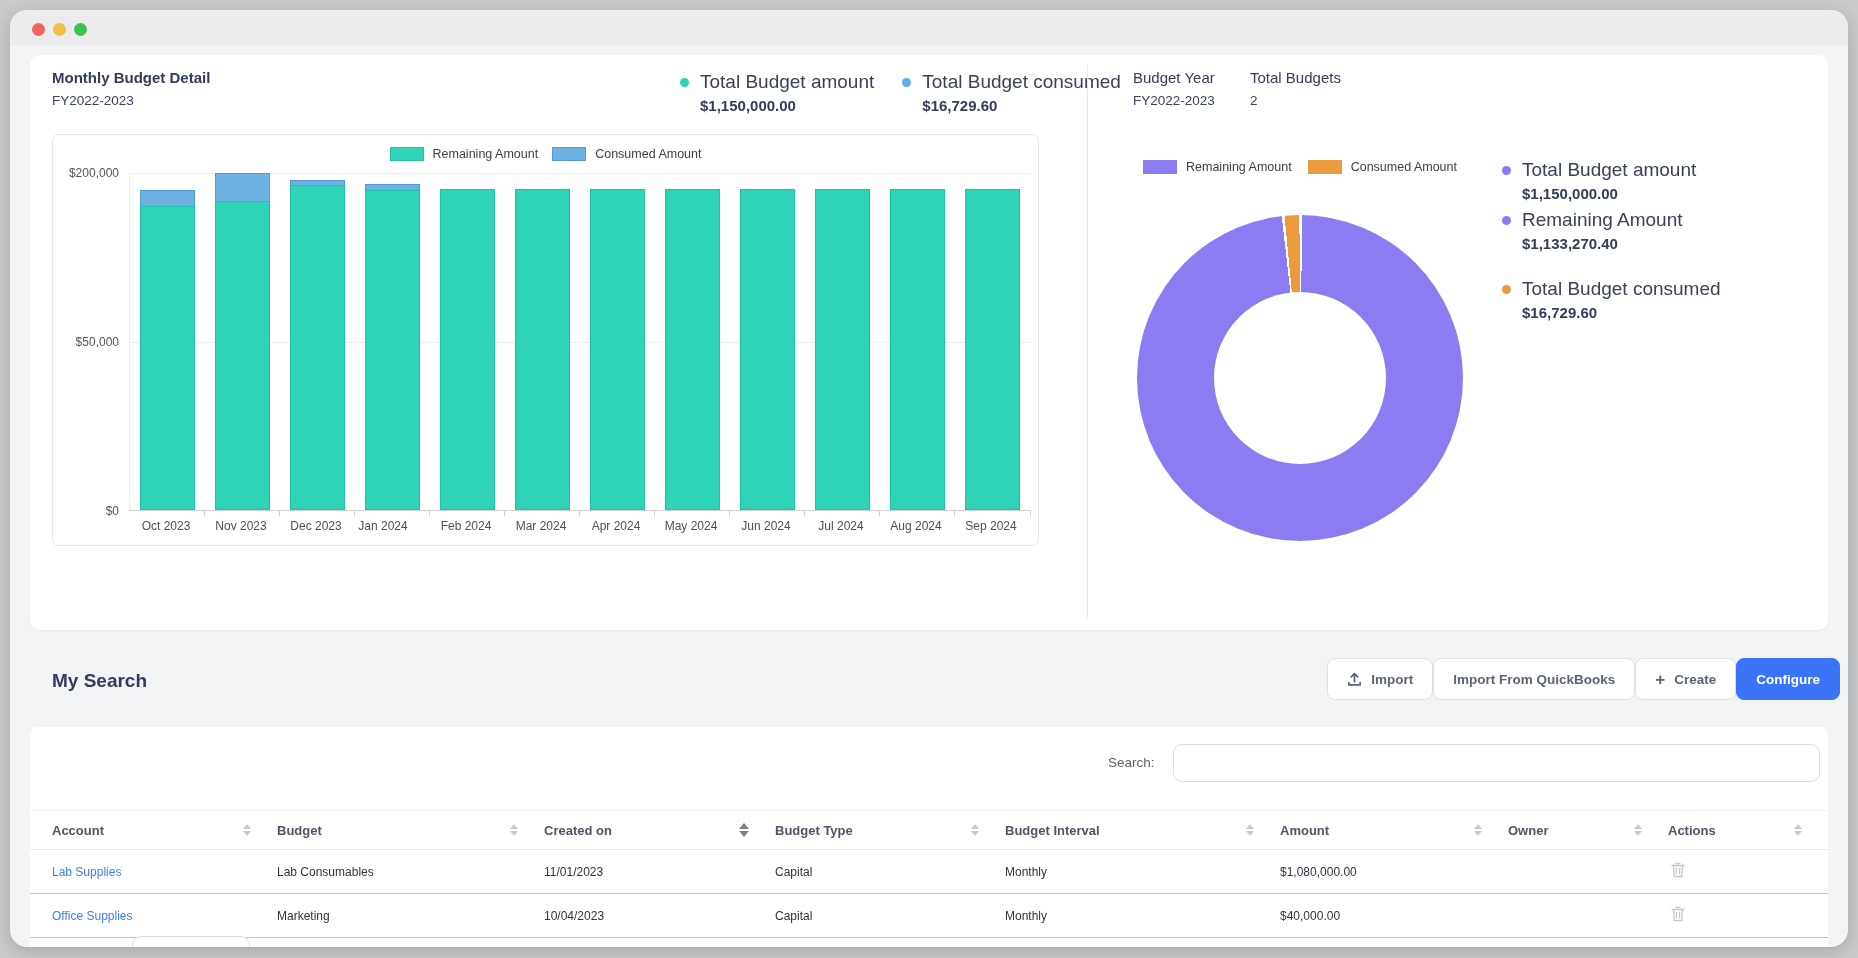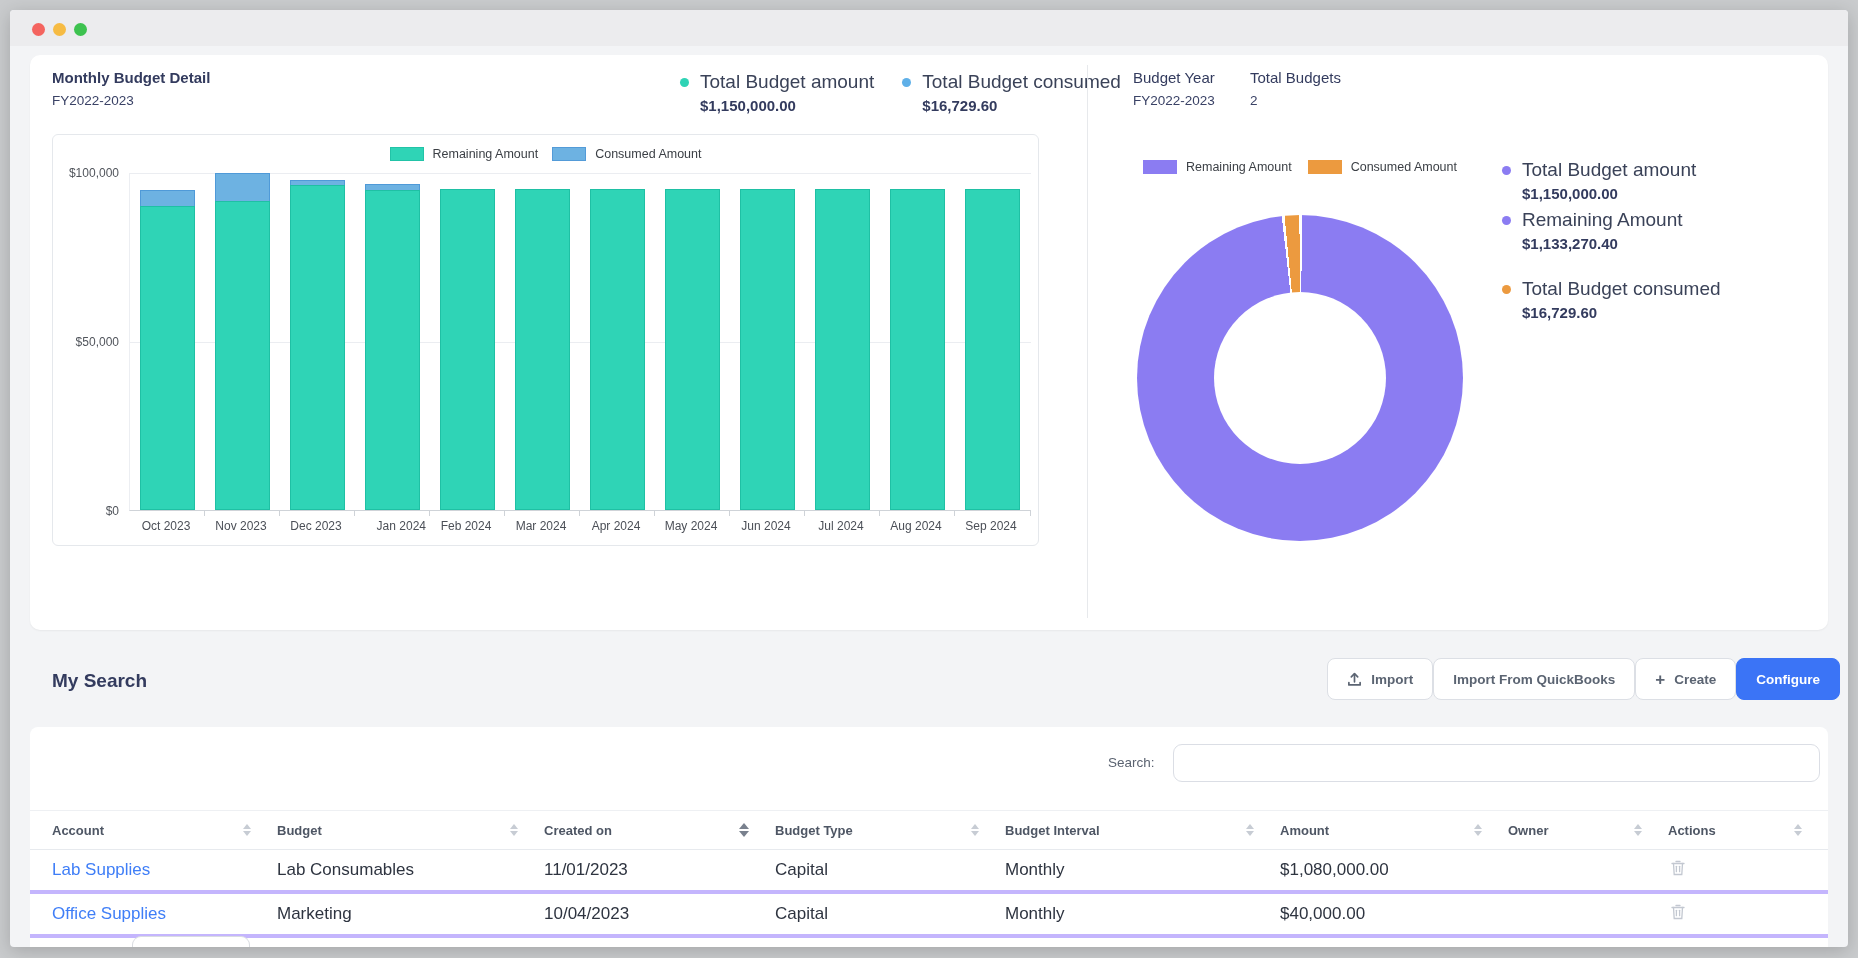--- a/index.html
+++ b/index.html
@@ -1,20 +1,20 @@
 <!DOCTYPE html>
 <html><head>
 <meta charset="utf-8">
 <style>
   * { box-sizing: border-box; margin: 0; padding: 0; }
   html,body { width:1858px; height:958px; }
   body { background:#c9cbcd; font-family:"Liberation Sans", sans-serif; position:relative; overflow:hidden; }
 
   .window { position:absolute; left:10px; top:10px; width:1838px; height:937px;
-            background:#f3f4f6; border-radius:4px; overflow:hidden; box-shadow:0 4px 18px rgba(0,0,0,.18); }
+            background:#f3f4f6; border-radius:17px; overflow:hidden; box-shadow:0 4px 18px rgba(0,0,0,.18); }
   .titlebar { height:36px; background:#ececee; position:relative; }
   .tl { position:absolute; top:13px; width:13px; height:13px; border-radius:50%; }
   .tl.red{ left:22px; background:#f4645f; } .tl.yellow{ left:43px; background:#f6bb43; } .tl.green{ left:64px; background:#3dc24f; }
 
   
   .charts-card { position:absolute; left:20px; top:45px; width:1798px; height:575px;
                  background:#fff; border-radius:10px; box-shadow:0 1px 2px rgba(0,0,0,.05); }
   .panel-title { position:absolute; left:22px; top:14px; font-size:15px; font-weight:bold; color:#333b5e; }
   .panel-subtitle { position:absolute; left:22px; top:38px; font-size:13.5px; color:#3a4266; }
 
@@ -85,21 +85,21 @@
   .thead { position:absolute; left:0; right:0; top:83px; height:40px;
            border-top:1px solid #eef0f3; border-bottom:1px solid #e7eaee; }
   .th { display:flex; align-items:center; justify-content:space-between; padding-right:26px;
         font-size:13px; font-weight:bold; color:#4e5664; cursor:pointer; }
   .sort { display:flex; flex-direction:column; gap:2px; }
   .sort i { width:0; height:0; border-left:4px solid transparent; border-right:4px solid transparent; }
   .sort .up { border-bottom:5px solid #c7ccd4; } .sort .down { border-top:5px solid #c7ccd4; }
   .sort.active i { border-left-width:5px; border-right-width:5px; }
   .sort.active .up { border-bottom:6px solid #79818e; } .sort.active .down { border-top:6px solid #79818e; }
   .tbody { position:absolute; left:0; right:0; top:123px; }
-  .trow { height:44px; border-bottom:4px solid #c4b5fd; font-size:17px; color:#2e3440; }
+  .trow { height:44px; border-bottom:1px solid #c4b5fd; font-size:12px; color:#2e3440; }
   .cell-link { color:#3f7ef7; cursor:pointer; }
   .trash-btn { background:none; border:none; cursor:pointer; padding:0; width:20px; }
   .cutoff-box { position:absolute; left:102px; top:209px; width:118px; height:14px; background:#fff;
                 border:1px solid #d9dce1; border-bottom:none; border-radius:9px 9px 0 0; }
 </style>
 </head>
 <body>
 
 <div class="window">
   <div class="titlebar">
@@ -134,21 +134,21 @@
         <span class="legend-item">
           <span class="swatch sw-teal"></span>
           <span>Remaining Amount</span>
         </span>
         <span class="legend-item">
           <span class="swatch sw-blue"></span>
           <span>Consumed Amount</span>
         </span>
       </div>
 
-      <span class="ylab" style="top:31px">$100,000</span>
+      <span class="ylab" style="top:31px">$200,000</span>
       <span class="ylab" style="top:200px">$50,000</span>
       <span class="ylab" style="top:369px">$0</span>
 
       <div class="plot">
         <div class="grid" style="top:0"></div>
         <div class="grid" style="top:169px"></div>
         <div class="bars">
             <div class="bar-slot" style="left: 9.5px; width: 55px;">
               <div class="seg-con" style="height: 17.238px;"></div>
               <div class="seg-rem" style="height: 303.524px;"></div>
@@ -202,21 +202,21 @@
           <div class="tick" style="left: 600px;"></div>
           <div class="tick" style="left: 675px;"></div>
           <div class="tick" style="left: 750px;"></div>
           <div class="tick" style="left: 825px;"></div>
           <div class="tick" style="left: 901px;"></div>
         </div>
       <div class="x-labels">
           <div class="xlab" style="left: 0px;">Oct 2023</div>
           <div class="xlab" style="left: 75px;">Nov 2023</div>
           <div class="xlab" style="left: 150px;">Dec 2023</div>
-          <div class="xlab" style="left: 223px; text-align: right;">Jan 2024</div>
+          <div class="xlab" style="left: 217px;">Jan 2024</div>
           <div class="xlab" style="left: 300px;">Feb 2024</div>
           <div class="xlab" style="left: 375px;">Mar 2024</div>
           <div class="xlab" style="left: 450px;">Apr 2024</div>
           <div class="xlab" style="left: 525px;">May 2024</div>
           <div class="xlab" style="left: 600px;">Jun 2024</div>
           <div class="xlab" style="left: 675px;">Jul 2024</div>
           <div class="xlab" style="left: 750px;">Aug 2024</div>
           <div class="xlab" style="left: 825px;">Sep 2024</div>
         </div>
     </div>

